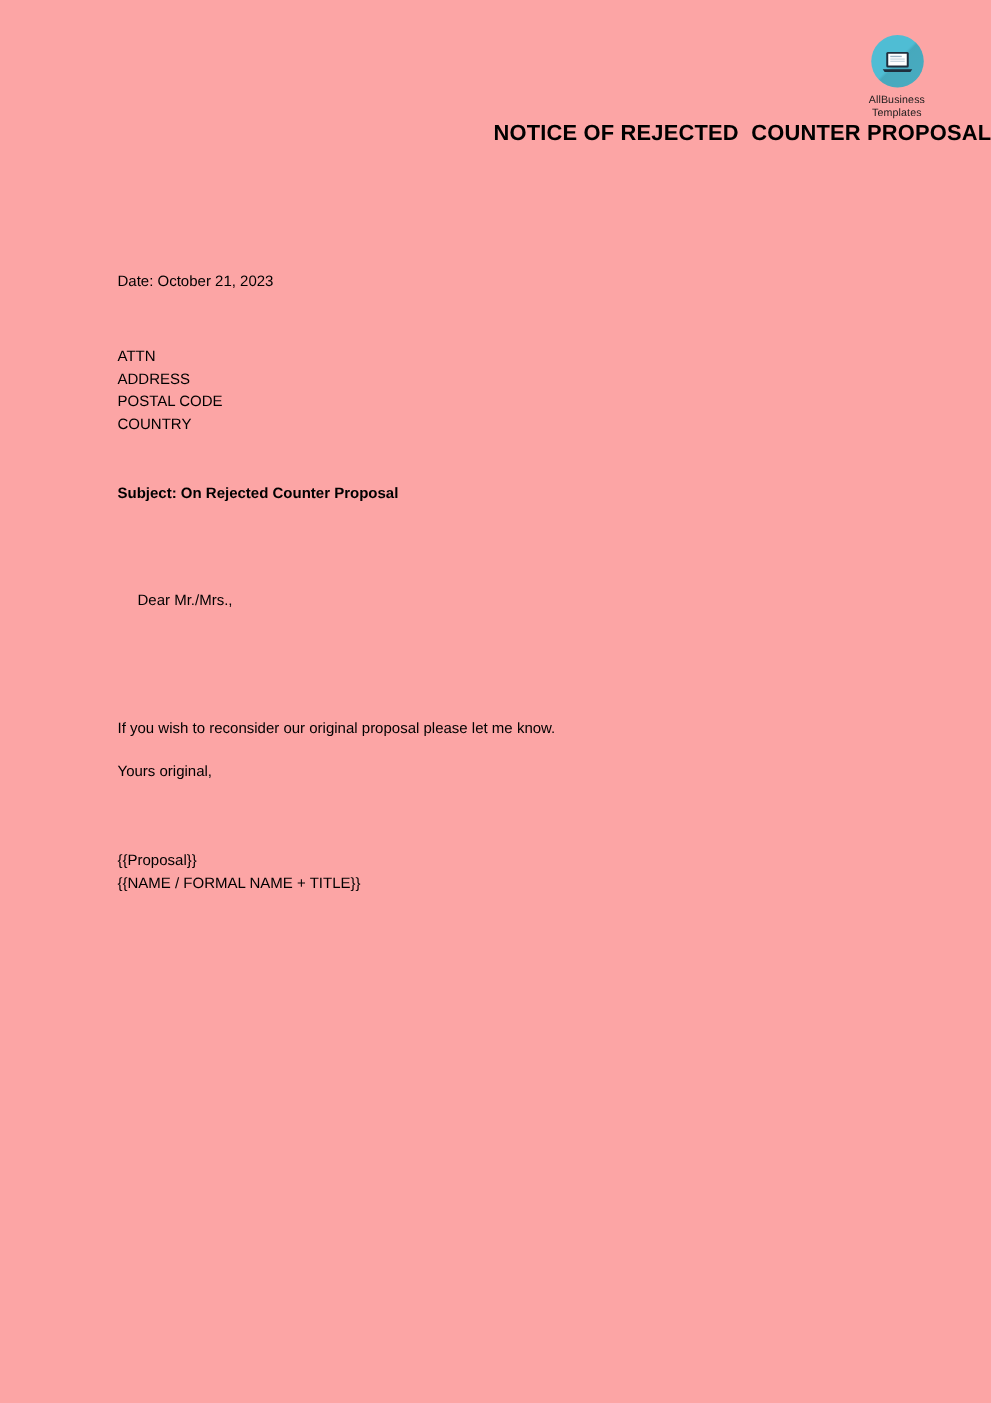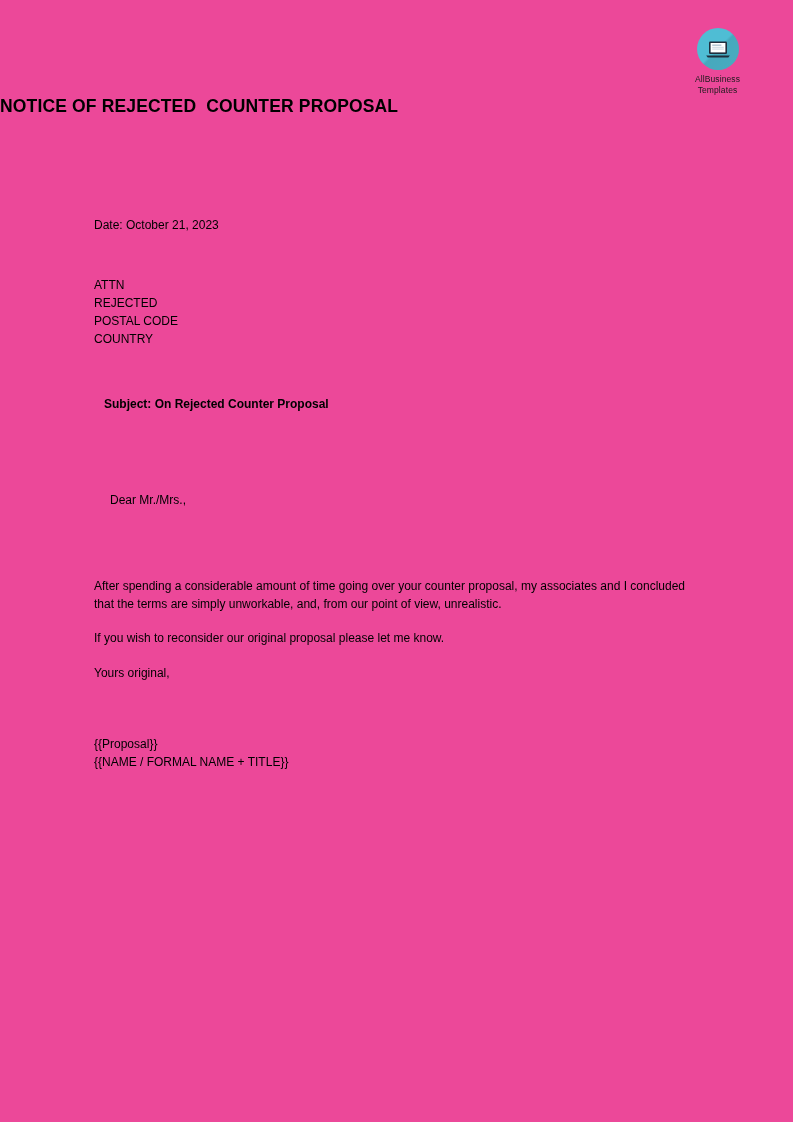--- a/index.html
+++ b/index.html
@@ -9,21 +9,21 @@
     background: #ffffff;
   }
   body {
     font-family: "Liberation Sans", sans-serif;
     color: #000000;
   }
   .page {
     position: relative;
     width: 793px;
     height: 1122px;
-    background: #ec4899;
+    background: #fca5a5;
     overflow: hidden;
     box-sizing: border-box;
   }
 
   
   .logo-block {
     position: absolute;
     top: 28px;
     left: 680px;
     width: 75px;
@@ -61,21 +61,21 @@
     color: #1b1b1b;
     letter-spacing: 0.1px;
   }
 
   
   .doc-title {
     position: absolute;
     top: 96px;
     left: 0;
     width: 793px;
-    text-align: left;
+    text-align: right;
     font-family: "Liberation Sans", sans-serif;
     font-size: 17.5px;
     font-weight: bold;
     letter-spacing: 0.15px;
     color: #000000;
     white-space: pre;
   }
 
   
   .letter {
@@ -89,21 +89,21 @@
   }
   .line { white-space: pre-wrap; }
 
   .block-date { margin: 0 0 0 0; }
   .spacer-1 { height: 42px; }
   .address-block { margin: 0; }
   .address-block .line { line-height: 18px; }
   .spacer-2 { height: 37px; }
   .subject-line {
     font-weight: bold;
-    margin: 10px;
+    margin: 0;
     white-space: pre;
   }
   .spacer-3 { height: 52px; }
   .salutation { margin: 16px; }
   .spacer-4 { height: 52px; }
   .para {
     margin: 0;
     white-space: pre-wrap;
   }
   .spacer-5 { height: 16px; }
@@ -140,36 +140,35 @@
   <div class="doc-title">NOTICE OF REJECTED  COUNTER PROPOSAL</div>
 
   <div class="letter">
 
     <div class="block-date line">Date: October 21, 2023</div>
 
     <div class="spacer-1"></div>
 
     <div class="address-block">
       <div class="line">ATTN</div>
-      <div class="line">REJECTED</div>
+      <div class="line">ADDRESS</div>
       <div class="line">POSTAL CODE</div>
       <div class="line">COUNTRY</div>
     </div>
 
     <div class="spacer-2"></div>
 
     <div class="subject-line">Subject: On Rejected Counter Proposal</div>
 
     <div class="spacer-3"></div>
 
     <div class="salutation line">Dear Mr./Mrs.,</div>
 
     <div class="spacer-4"></div>
 
-    <div class="para">After spending a considerable amount of time going over your counter proposal, my associates and I concluded that the terms are simply unworkable, and, from our point of view, unrealistic.</div>
 
     <div class="spacer-5"></div>
 
     <div class="para">If you wish to reconsider our original proposal please let me know.</div>
 
     <div class="spacer-6"></div>
 
     <div class="para">Yours original,</div>
 
     <div class="spacer-7"></div>

